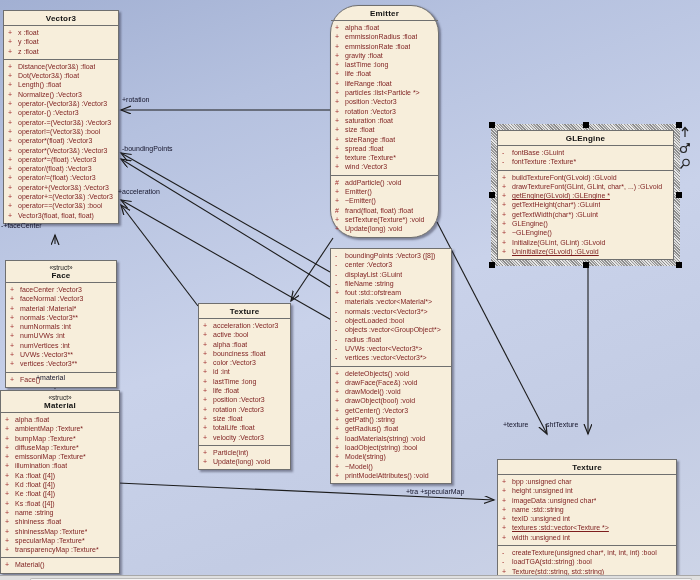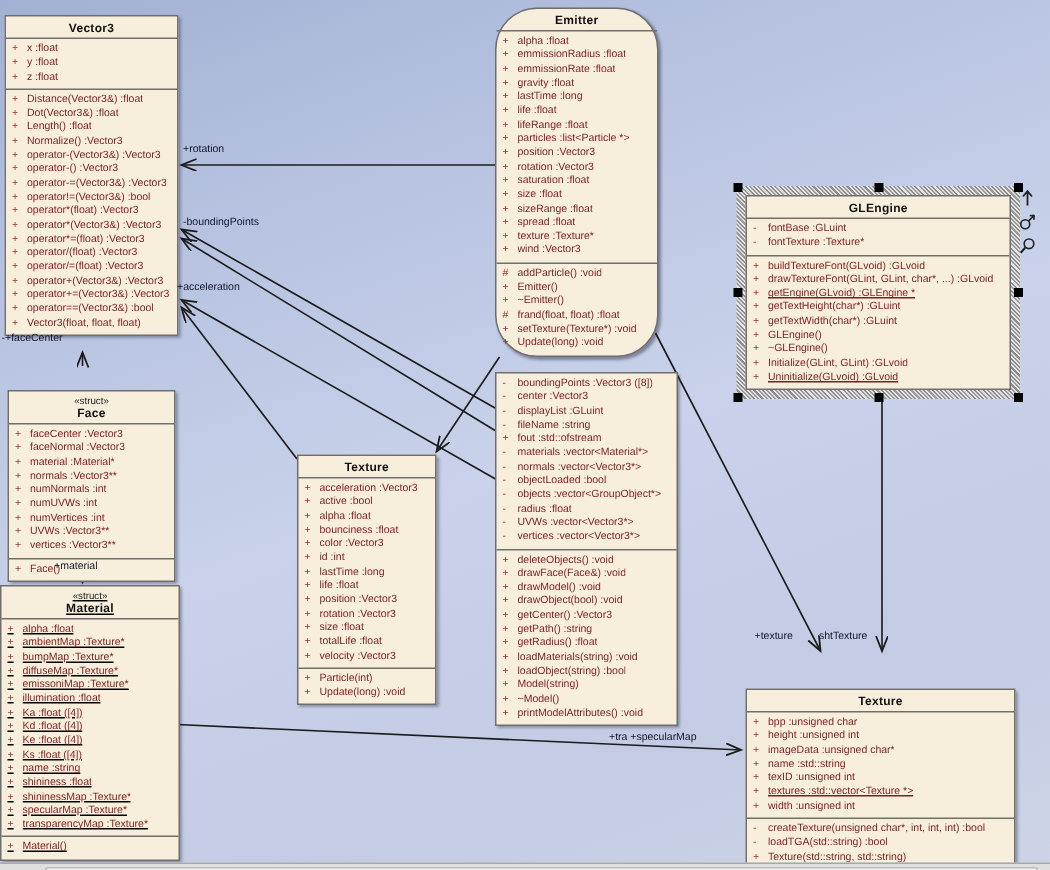--- a/index.html
+++ b/index.html
@@ -22,21 +22,21 @@
   .member{display:flex; font-size:7px; line-height:9.3px; color:#7d1e1e; padding:0 2px 0 4px;}
   .vis{flex:0 0 10px; width:10px; color:#a23030;}
   .txt{white-space:nowrap; overflow:hidden;}
   .txt.u{text-decoration:underline;}
   
   #cls-vector3 {left:3px;   top:10px;  width:114px;}
   #cls-emitter {left:330px; top:5px;   width:107px;border-radius:28px;}
   #cls-face    {left:5px;   top:240px; width:110px;margin-top:20px;}
   #cls-particle{left:198px; top:303px; width:91px;}
   #cls-model   {left:330px; top:248px; width:120px;}
-  #cls-material{left:0px;   top:390px; width:118px;text-decoration:underline;}
+  #cls-material{left:0px;   top:390px; width:118px;}
   #cls-texture {left:497px; top:429px; width:178px;margin-top:30px;}
   
   #sel-glengine{
     position:absolute; left:491px; top:124px; z-index:2; padding:6px;
     background:repeating-linear-gradient(45deg,#8b8b8b 0 1px,#e8e8e8 1px 2px,#9a9a9a 2px 3px,#dcdcdc 3px 4px);
   }
   #sel-glengine .cls{position:relative; left:0; top:0; width:175px; box-shadow:none;}
   .handle{position:absolute; width:6px; height:6px; background:#000; z-index:3;}
   .h-tl{left:-2px;top:-2px;} .h-tm{left:calc(50% - 3px);top:-2px;} .h-tr{right:-2px;top:-2px;}
   .h-ml{left:-2px;top:calc(50% - 3px);} .h-mr{right:-2px;top:calc(50% - 3px);}

